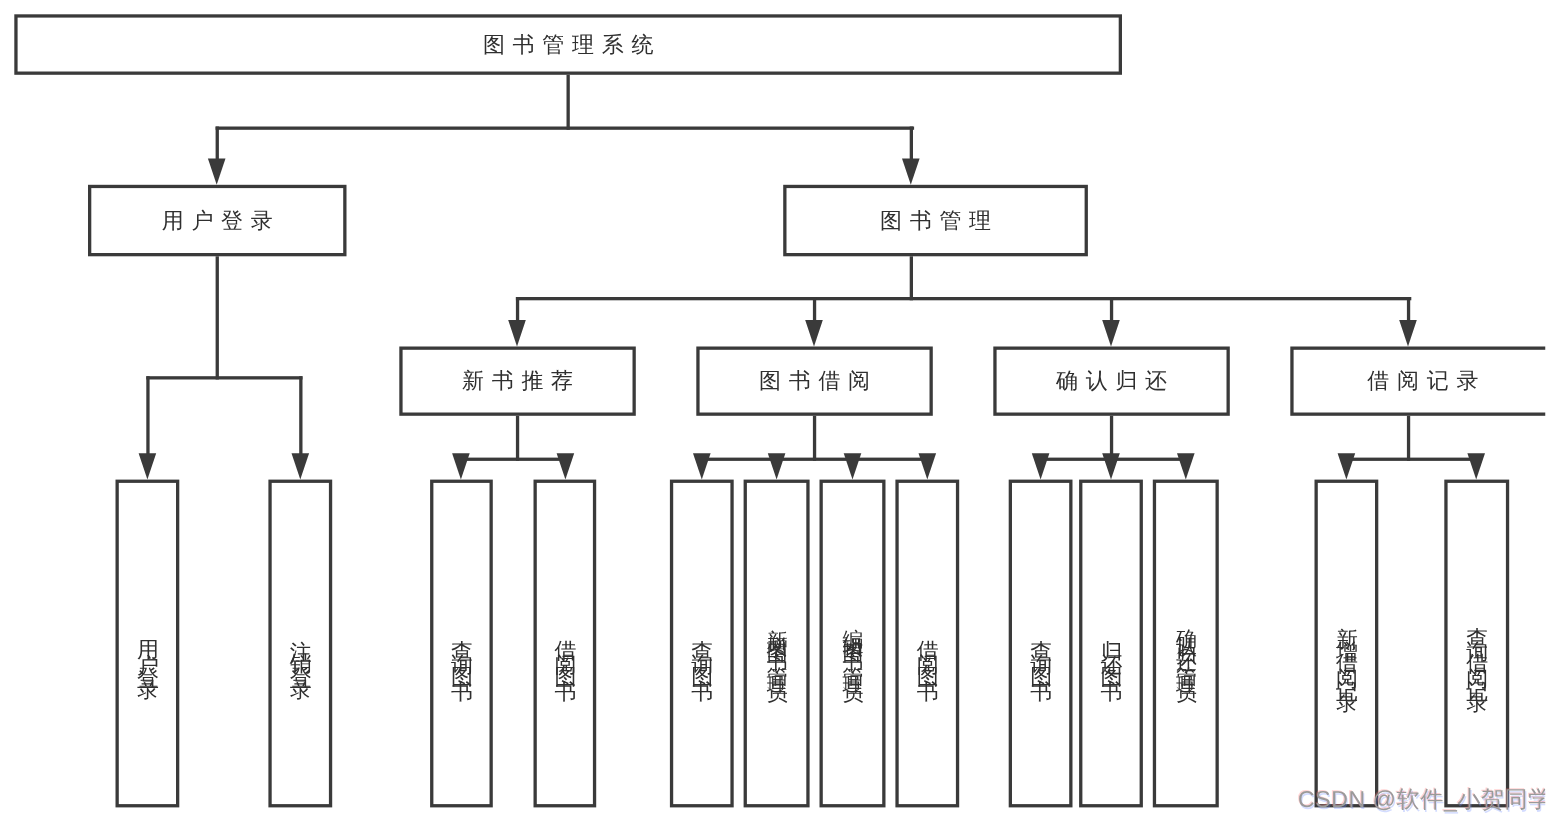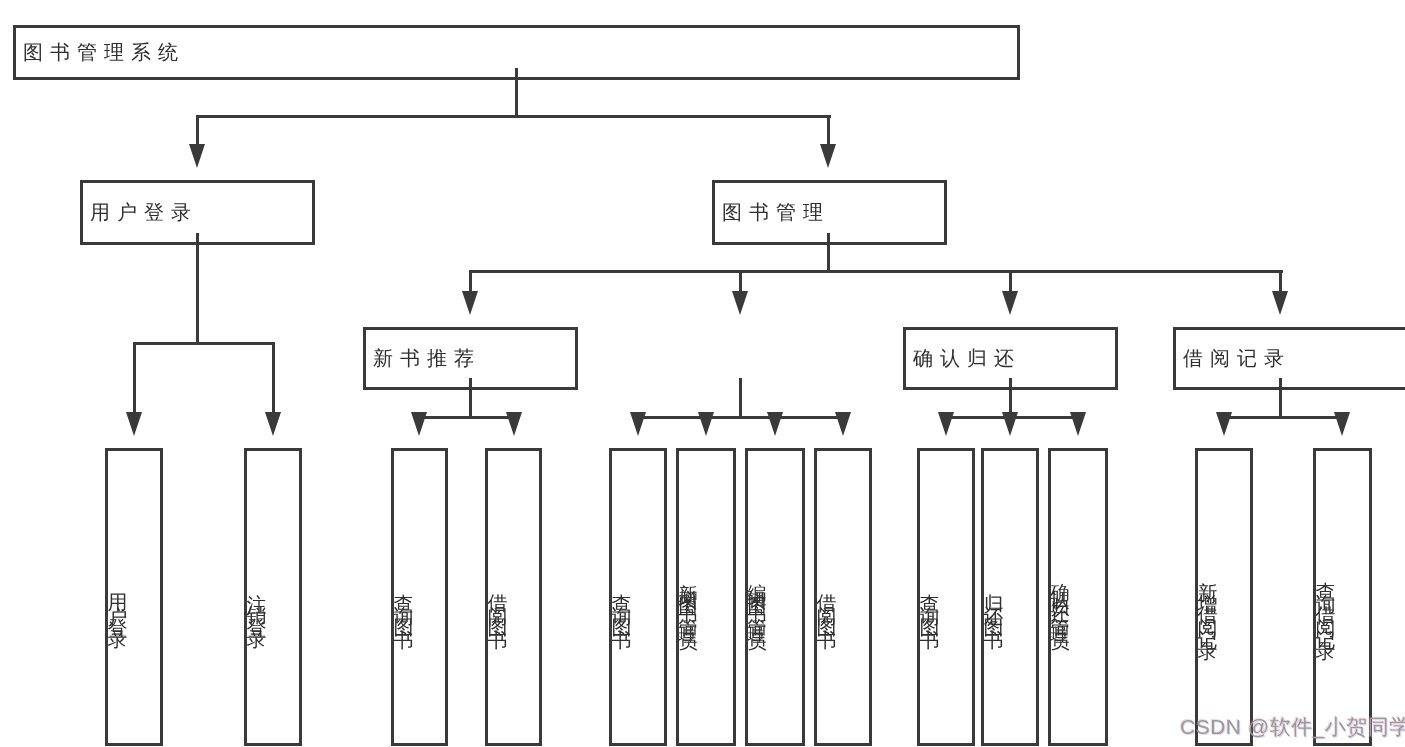--- a/index.html
+++ b/index.html
@@ -11,21 +11,21 @@
   *{margin:0;padding:0;box-sizing:border-box;}
   html,body{background:#ffffff;}
   .canvas{
     position:relative;width:1405px;height:747px;background:var(--box-bg);
     overflow:hidden;
     font-family:"Liberation Sans","DejaVu Sans",sans-serif;
     color:var(--text-color);
   }
   .box{
     position:absolute;border:3px solid var(--line-color);background:var(--box-bg);
-    display:flex;align-items:center;justify-content:flex-start;margin-top:12px;
+    display:flex;align-items:center;justify-content:center;
   }
   .box .lbl{
     font-size:20px;letter-spacing:7px;padding-left:7px;white-space:nowrap;
     color:var(--text-color);
   }
   .leaf .lbl{
     writing-mode:vertical-rl;text-orientation:mixed;
     font-size:20px;letter-spacing:12px;line-height:1;
     padding-left:0;padding-top:10px;white-space:normal;
   }
@@ -50,28 +50,31 @@
 <div class="canvas">
 
   <div class="box" style="left:13px;top:13px;width:1007px;height:55px">
     <span class="lbl">图书管理系统</span>
   </div>
 
   <div class="box" style="left:80px;top:168px;width:235px;height:65px">
     <span class="lbl">用户登录</span>
   </div>
 
-  <div class="box" style="left:712px;top:168px;width:235px;height:65px">
+  <div class="box" style="left:712px;top:168px;width:277px;height:65px">
     <span class="lbl">图书管理</span>
   </div>
 
   <div class="box" style="left:363px;top:315px;width:215px;height:63px">
     <span class="lbl">新书推荐</span>
   </div>
 
+  <div class="box" style="left:633px;top:315px;width:215px;height:63px">
+    <span class="lbl">图书借阅</span>
+  </div>
 
   <div class="box" style="left:903px;top:315px;width:215px;height:63px">
     <span class="lbl">确认归还</span>
   </div>
 
   <div class="box" style="left:1173px;top:315px;width:241px;height:63px">
     <span class="lbl">借阅记录</span>
   </div>
 
   <div class="box leaf" style="left:105px;top:436px;width:58px;height:298px">

